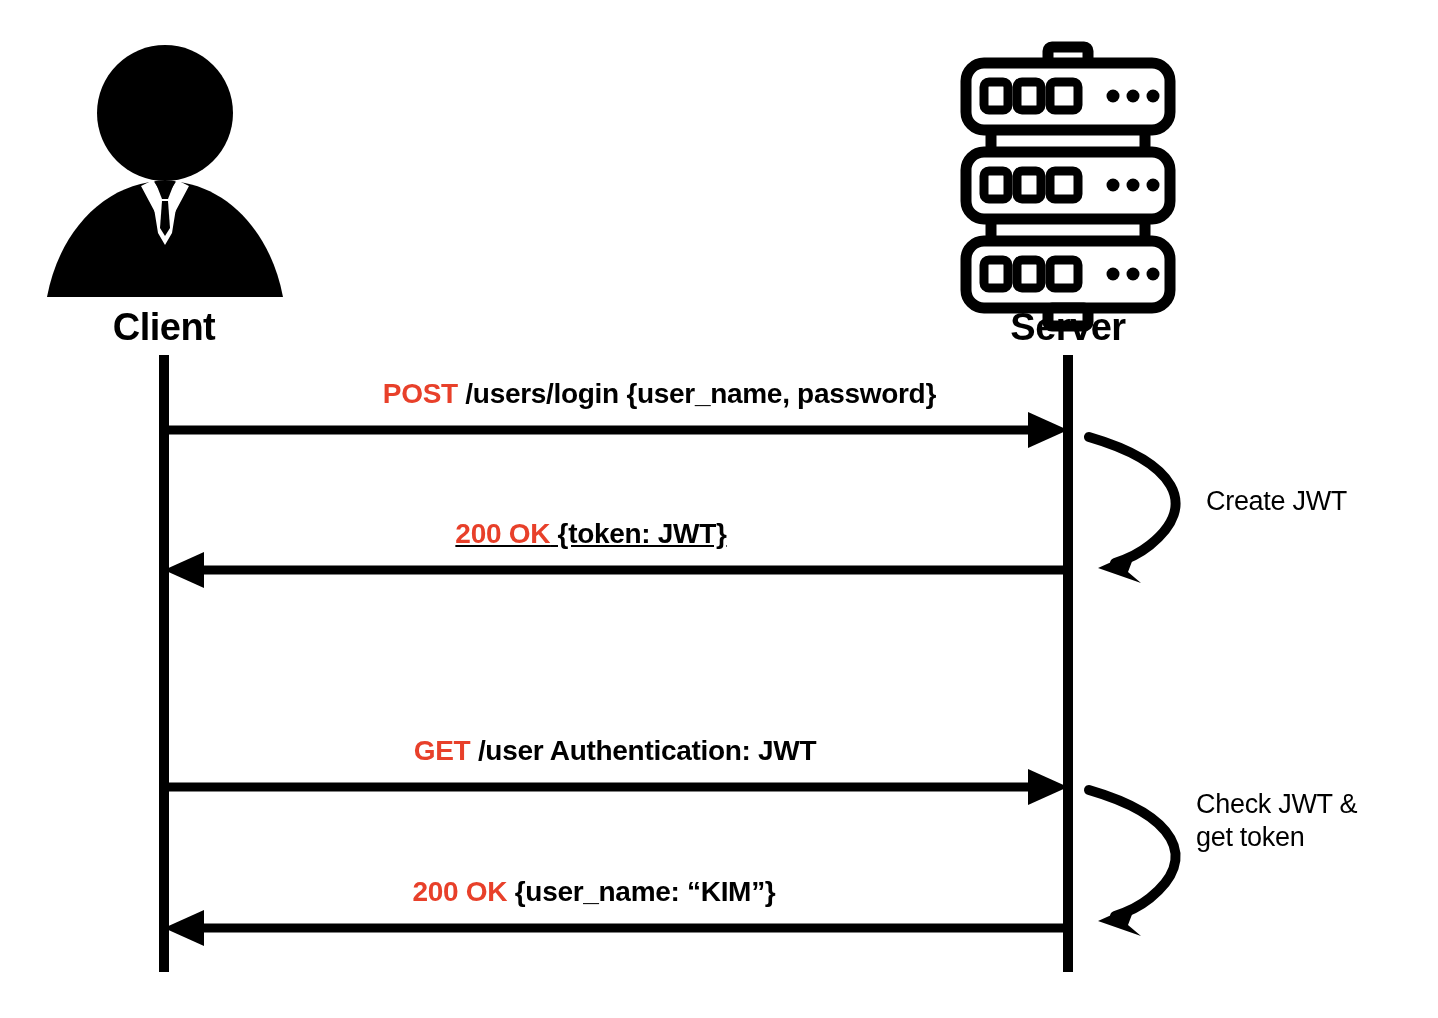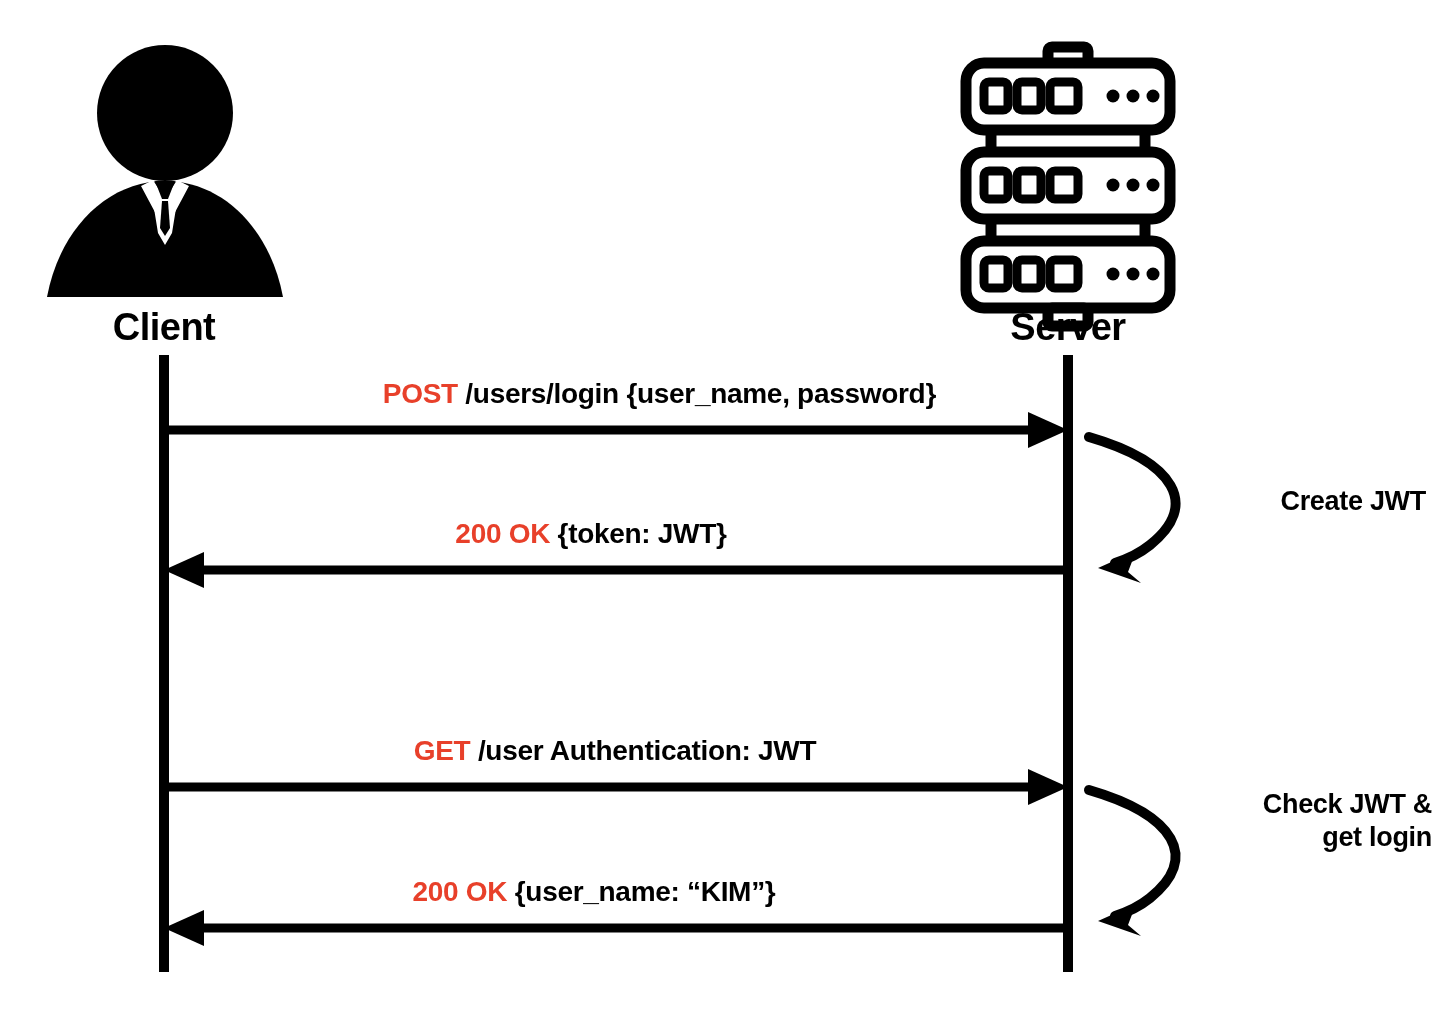--- a/index.html
+++ b/index.html
@@ -45,25 +45,25 @@
     white-space: nowrap;
     letter-spacing: -0.3px;
     text-align: center;
   }
   .msg-label .verb {
     color: #E8402A;
   }
   .note-label {
     position: absolute;
     font-family: "Liberation Sans", sans-serif;
-    font-weight: bold;
+    font-weight: normal;
     font-size: 27px;
     color: #000000;
     line-height: 1.22;
-    text-align: right;
+    text-align: left;
     letter-spacing: -0.3px;
   }
 </style>
 </head>
 <body>
 
 <div id="canvas">
 
   <svg id="diagram-svg" viewBox="0 0 1438 1018" xmlns="http://www.w3.org/2000/svg">
 
@@ -169,34 +169,34 @@
   </svg>
 
   <div class="actor-name" style="left:64px; top:306px; width:200px;">Client</div>
 
   <div class="actor-name" style="left:968px; top:306px; width:200px;">Server</div>
 
   <div class="msg-label" style="left:316px; top:378px; width:620px;text-align:right;">
     <span class="verb">POST</span><span> /users/login {user_name, password}</span>
   </div>
 
-  <div class="msg-label" style="left:381px; top:518px; width:420px;">
+  <div class="msg-label" style="left:381px; top:518px; width:420px;text-decoration:underline;">
     <span class="verb">200 OK</span><span> {token: JWT}</span>
   </div>
 
   <div class="msg-label" style="left:360px; top:735px; width:510px;">
     <span class="verb">GET</span><span> /user Authentication: JWT</span>
   </div>
 
   <div class="msg-label" style="left:349px; top:876px; width:490px;">
     <span class="verb">200 OK</span><span> {user_name: “KIM”}</span>
   </div>
 
   <div class="note-label" style="left:1206px; top:485px; width:220px;">
     <div>Create JWT</div>
   </div>
 
   <div class="note-label" style="left:1196px; top:788px; width:236px;">
     <div>Check JWT &amp;</div>
-    <div>get login</div>
+    <div>get token</div>
   </div>
 
 </div>
 
 </body></html>

